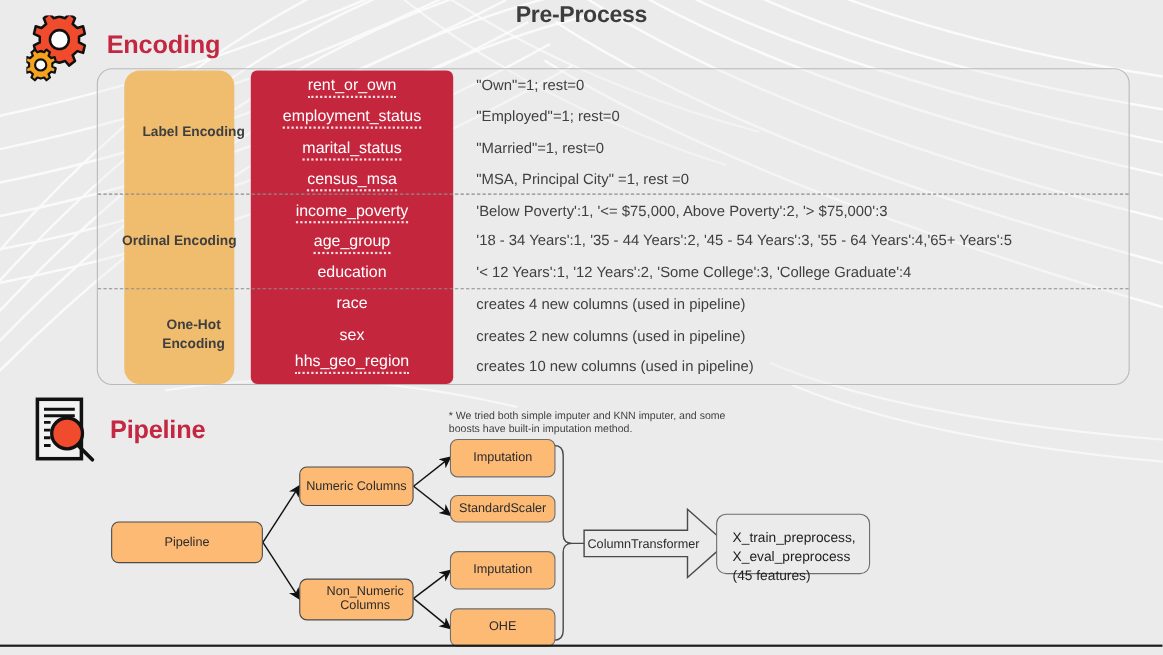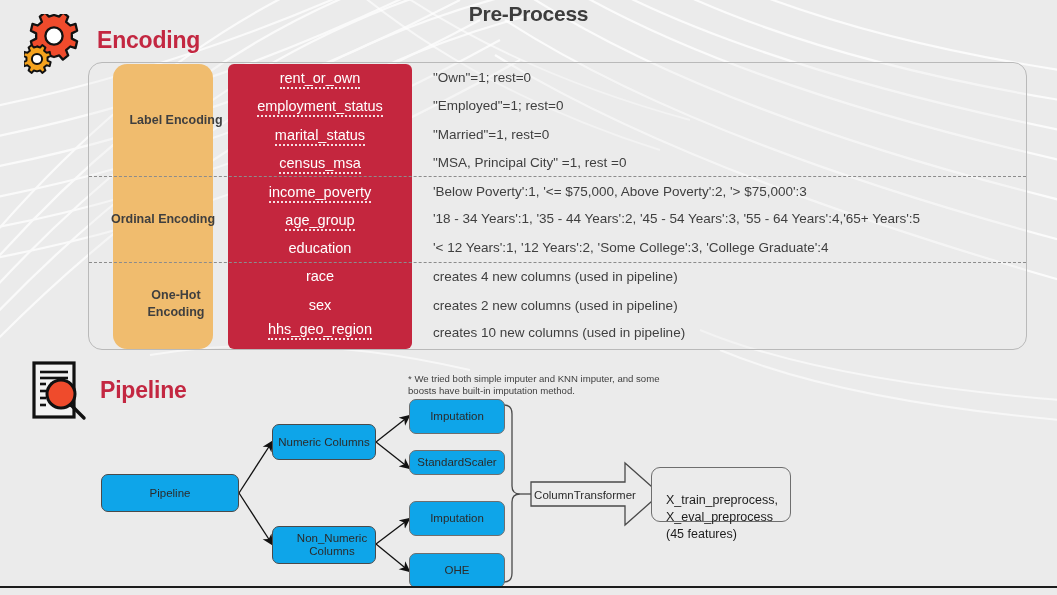--- a/index.html
+++ b/index.html
@@ -68,30 +68,30 @@
   }
 
   .desc{
     position:absolute;left:433px;font-size:13.5px;color:#3f3f3f;
     white-space:nowrap;
   }
 
   
   .pbox{
     position:absolute;box-sizing:border-box;
-    border:1px solid #4a4a4a;border-radius:7px;background:#0ea5e9;
+    border:1px solid #4a4a4a;border-radius:7px;background:#fdba74;
     display:flex;align-items:center;justify-content:center;
     text-align:center;font-size:11.5px;color:#2b2b2b;line-height:13px;
   }
   .pbox.grey{border-color:#6e6e6e;}
   .out-box{
     position:absolute;box-sizing:border-box;border:1.6px solid #6e6e6e;
     border-radius:9px;background:#ebebeb;
     font-size:12.5px;color:#1d1d1d;line-height:17px;
-    padding:24px 0 0 14px;
+    padding:13px 0 0 14px;
   }
   .note{
     position:absolute;left:408px;top:373px;width:260px;
     font-size:9.6px;color:#3f3f3f;line-height:11.5px;
   }
   .ct-label{
     position:absolute;left:531px;top:489px;width:108px;text-align:center;
     font-size:11.5px;color:#2b2b2b;
   }
   .bottom-rule{

